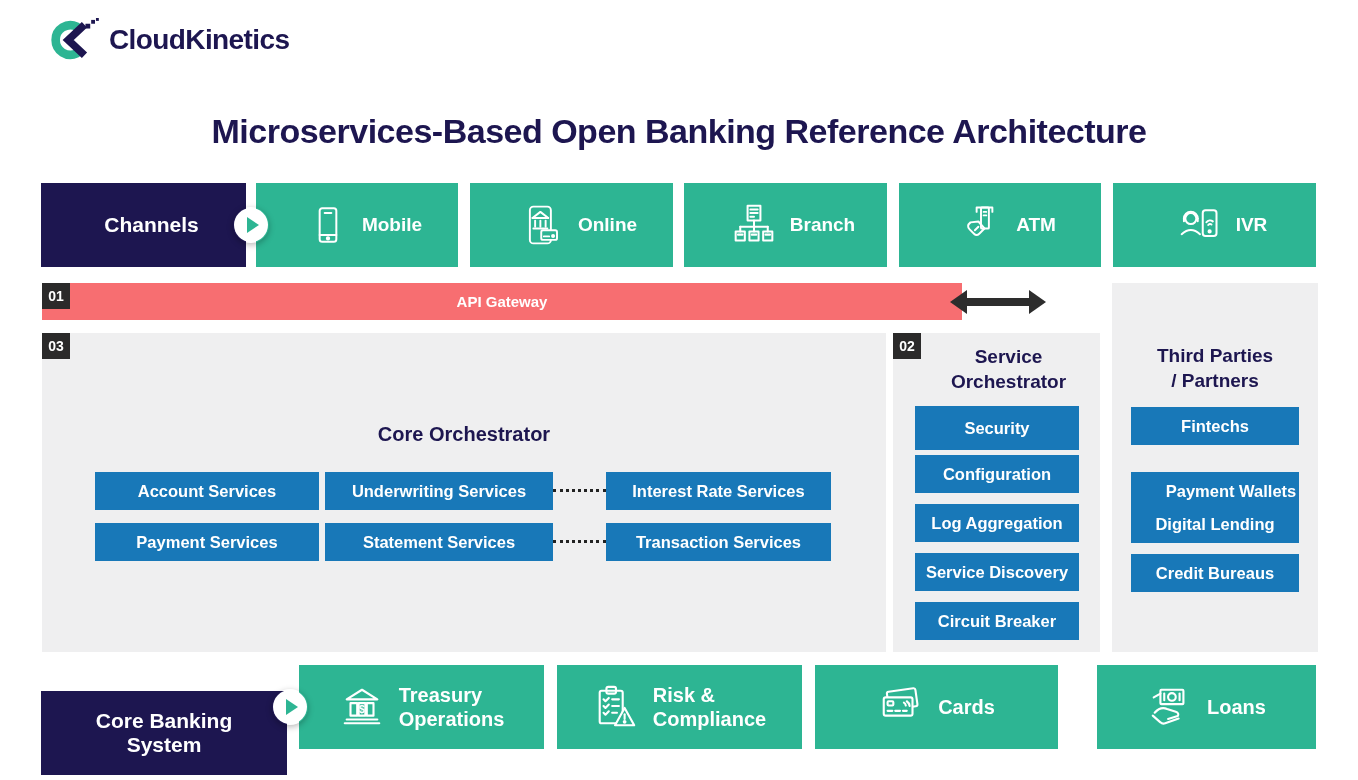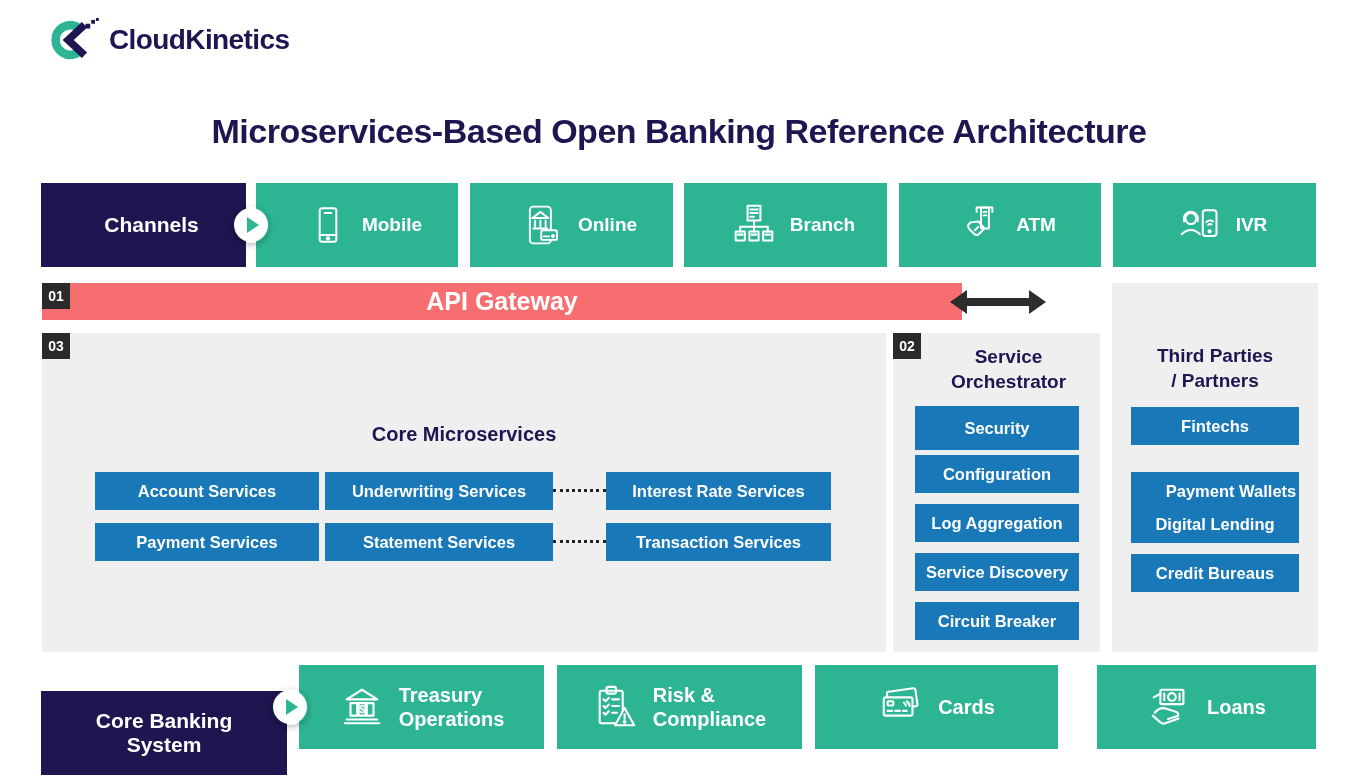--- a/index.html
+++ b/index.html
@@ -32,21 +32,21 @@
   .chan-label{font-size:19px;font-weight:bold;}
   .head-label{font-size:21px;font-weight:bold;text-align:center;}
   .bot-label{font-size:20px;font-weight:bold;line-height:1.2;text-align:left;}
   .ml{white-space:pre-line;}
   .ic{display:flex;align-items:center;justify-content:center;}
   
   .play{position:absolute;width:36px;height:36px;border-radius:50%;z-index:4;
         box-shadow:0 2px 6px rgba(0,0,0,.28);}
   
   .api-bar{left:42px;top:283px;width:920px;height:37px;background:var(--coral);color:#fff;
-           font-size:25px;font-weight:bold;}
+           font-size:15px;font-weight:bold;}
   
   .badge{position:absolute;width:28px;height:26px;background:var(--badge);color:#fff;
          font-size:14px;font-weight:bold;display:flex;align-items:center;justify-content:center;z-index:5;}
   
   .panel{position:absolute;background:var(--panel);}
   .panel-title{position:absolute;left:0;width:100%;text-align:center;color:var(--navy);
                font-size:19px;font-weight:bold;line-height:1.32;white-space:pre-line;}
   .svc{position:absolute;background:var(--blue);color:#fff;display:flex;align-items:center;
        justify-content:center;font-size:16.5px;font-weight:bold;box-sizing:border-box;}
   .dotline{position:absolute;border-top:3px dotted #222;height:0;}
@@ -184,21 +184,21 @@
 
   <span class="dbl-arrow ic">
     <svg viewBox="0 0 96 26" width="96" height="26">
       <path d="M14 13 H82" stroke="#2d2d2d" stroke-width="8"></path>
       <path d="M17 1 L0 13 L17 25 Z" fill="#2d2d2d"></path>
       <path d="M79 1 L96 13 L79 25 Z" fill="#2d2d2d"></path>
     </svg>
   </span>
 
   <div class="panel" style="left:42px;top:333px;width:844px;height:319px;">
-    <div class="panel-title" style="top:88px;font-size:20px;">Core Microservices</div>
+    <div class="panel-title" style="top:88px;font-size:20px;">Core Orchestrator</div>
     <div class="svc" style="left:53px;top:139px;width:224px;height:38px;">Account Services</div>
     <div class="svc" style="left:283px;top:139px;width:228px;height:38px;">Underwriting Services</div>
     <div class="svc" style="left:564px;top:139px;width:225px;height:38px;">Interest Rate Services</div>
     <div class="svc" style="left:53px;top:190px;width:224px;height:38px;">Payment Services</div>
     <div class="svc" style="left:283px;top:190px;width:228px;height:38px;">Statement Services</div>
     <div class="svc" style="left:564px;top:190px;width:225px;height:38px;">Transaction Services</div>
     <div class="dotline" style="left:511px;top:156px;width:53px;"></div>
     <div class="dotline" style="left:511px;top:207px;width:53px;"></div>
   </div>
   <span class="badge" style="left:42px;top:333px;">03</span>

